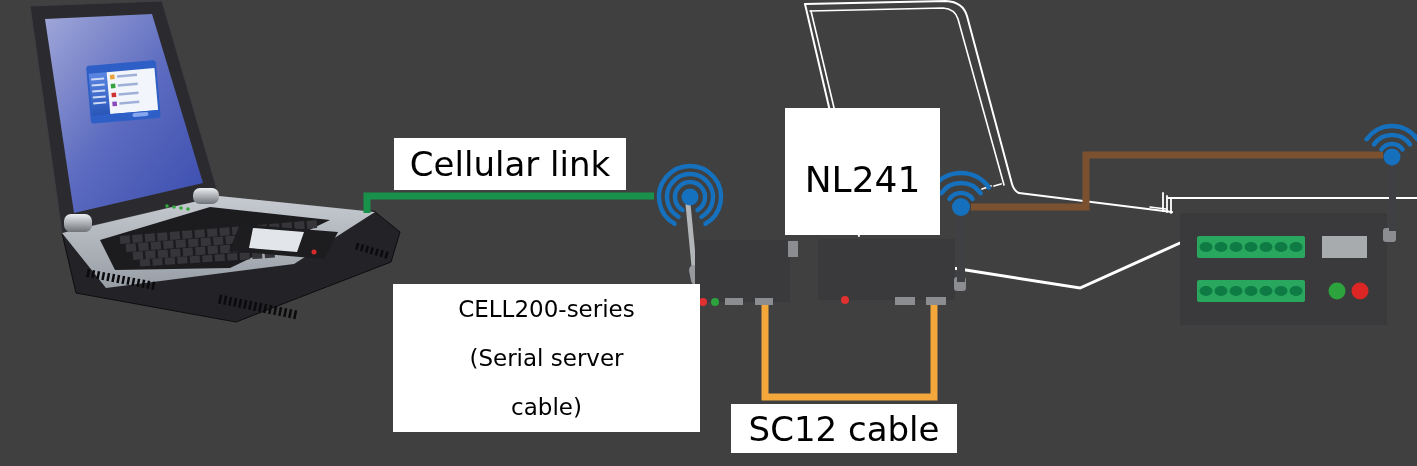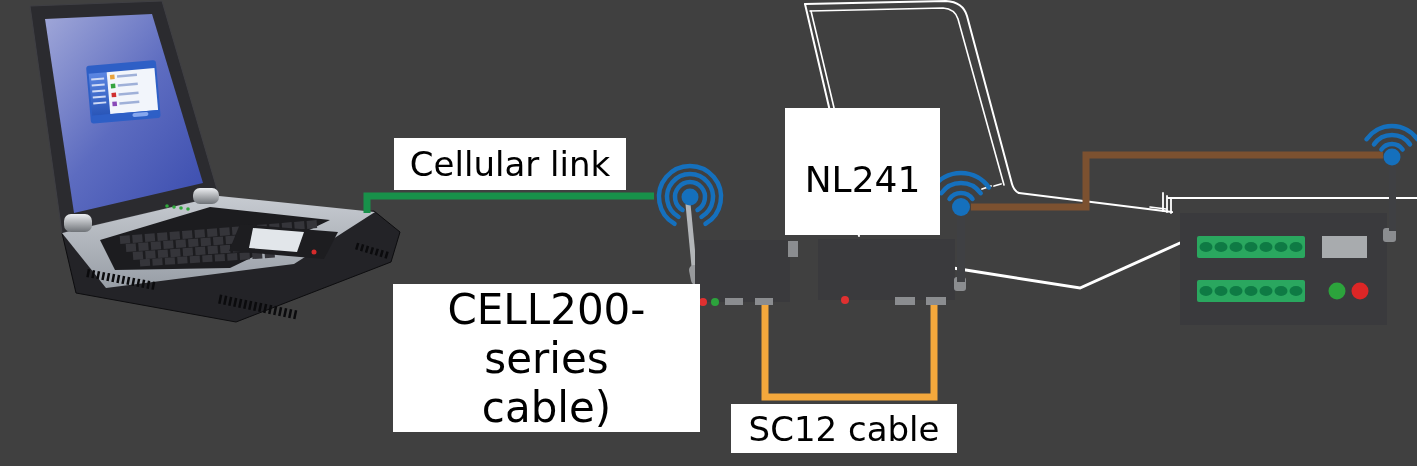--- a/index.html
+++ b/index.html
@@ -3,21 +3,21 @@
 <meta charset="utf-8">
 <style>
   html,body{margin:0;padding:0;background:#000;}
   #stage{position:relative;width:1417px;height:466px;background:#404040;overflow:hidden;
          font-family:"DejaVu Sans","Liberation Sans",sans-serif;}
   #gfx{position:absolute;left:0;top:0;}
   .label{position:absolute;background:#ffffff;color:#000000;display:flex;flex-direction:column;
          align-items:center;justify-content:center;text-align:center;box-sizing:border-box;}
   #lbl-cellular{left:394px;top:138px;width:232px;height:52px;font-size:34px;}
   #lbl-nl241{left:785px;top:108px;width:155px;height:127px;font-size:36px;padding-top:16px;}
-  #lbl-cell200{left:393px;top:284px;width:307px;height:148px;font-size:42px;line-height:49px;}
+  #lbl-cell200{left:393px;top:284px;width:307px;height:148px;font-size:23px;line-height:49px;}
   #lbl-sc12{left:731px;top:404px;width:226px;height:49px;font-size:34px;}
 </style>
 </head>
 <body>
 
 <div id="stage">
 
 <svg id="gfx" width="1417" height="466" viewBox="0 0 1417 466">
   <defs>
     <linearGradient id="scr" x1="0" y1="0" x2="1" y2="1">
@@ -193,20 +193,21 @@
 <div class="label" id="lbl-cellular">
   <span>Cellular link</span>
 </div>
 
 <div class="label" id="lbl-nl241">
   <span>NL241</span>
 </div>
 
 <div class="label" id="lbl-cell200">
   <div>CELL200-series</div>
+  <div>(Serial server</div>
   <div>cable)</div>
 </div>
 
 <div class="label" id="lbl-sc12">
   <span>SC12 cable</span>
 </div>
 
 </div>
 
 </body></html>

